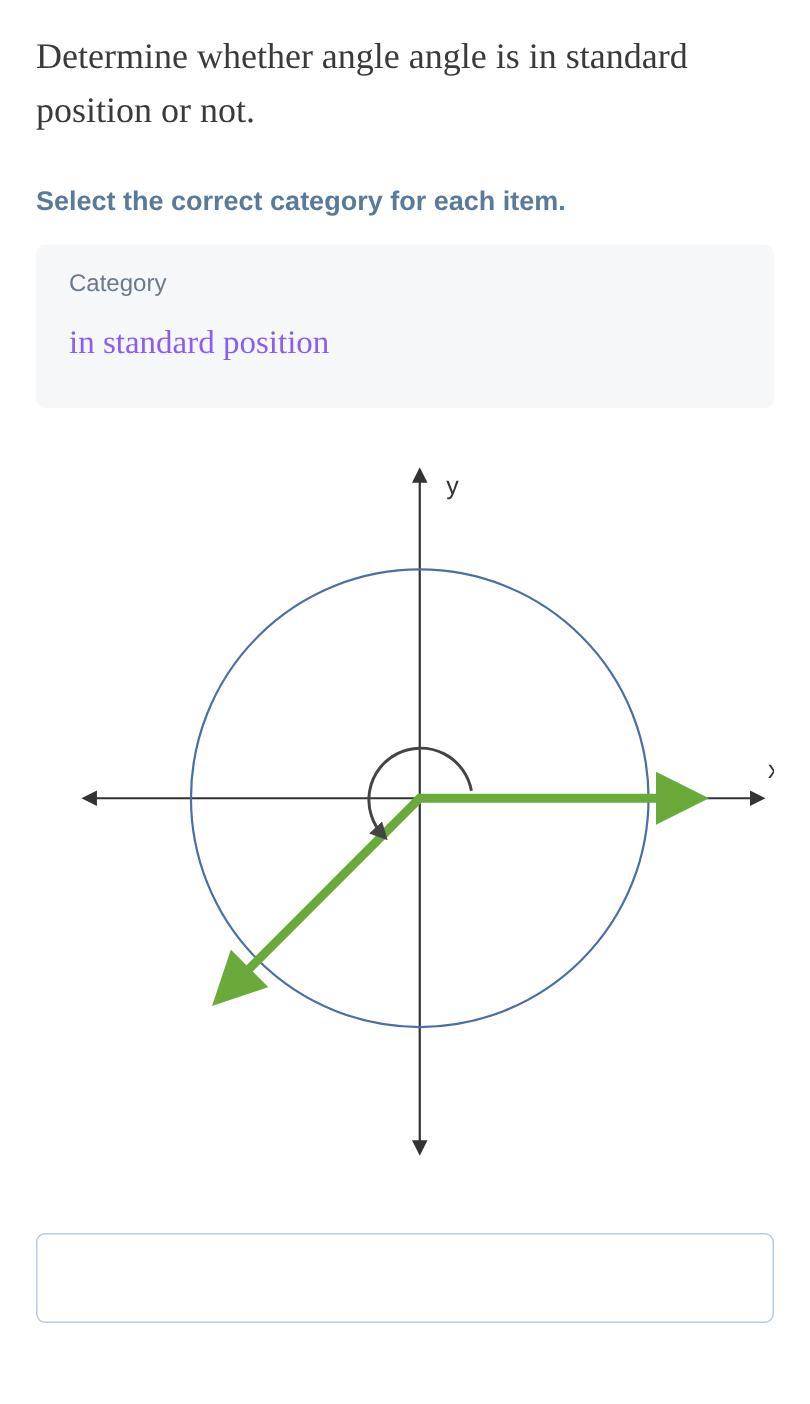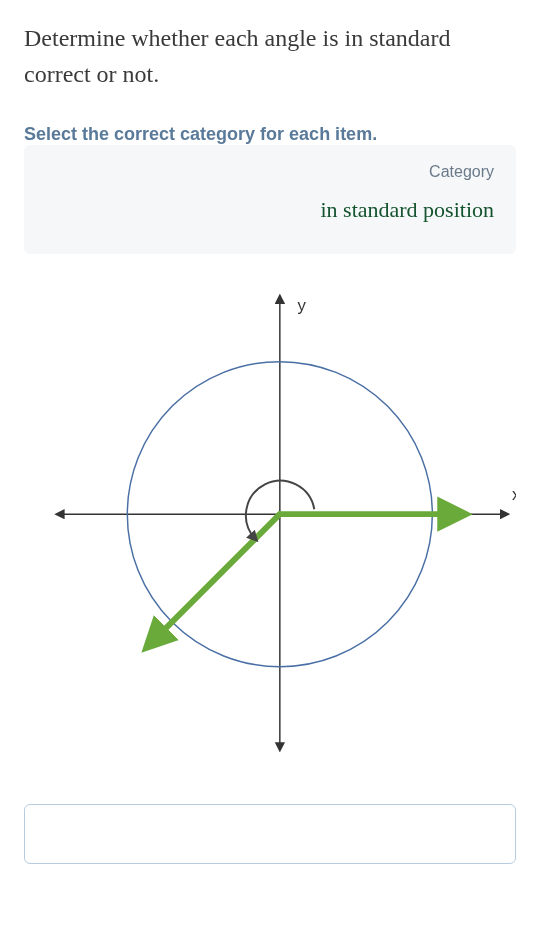--- a/index.html
+++ b/index.html
@@ -22,42 +22,42 @@
       color: #3a3a3a;
       font-family: 'Georgia', 'Times New Roman', serif;
       margin-bottom: 32px;
       font-weight: 400;
     }
     .prompt-text {
       font-size: 18px;
       color: #5a7a9a;
       font-weight: 600;
       font-family: -apple-system, 'Segoe UI', 'Helvetica Neue', sans-serif;
+      margin-bottom: 18px;
     }
     .category-box {
       background: #f5f7f9;
       border-radius: 6px;
       padding: 18px 22px 28px 22px;
       margin-bottom: 30px;
-      text-align: right;
     }
     .category-label {
       font-size: 16px;
       color: #6a7a8a;
       font-family: -apple-system, 'Segoe UI', 'Helvetica Neue', sans-serif;
       margin-bottom: 14px;
     }
     .category-options {
       display: flex;
       gap: 40px;
     }
     .category-option {
       font-size: 22px;
       font-family: 'Georgia', 'Times New Roman', serif;
-      color: #14532d;
+      color: #8b5cf6;
       line-height: 1.4;
       cursor: pointer;
       flex: 1;
     }
     .diagram-container {
       display: flex;
       justify-content: center;
       margin-top: 10px;
       margin-bottom: 40px;
     }
@@ -68,21 +68,21 @@
     .answer-box {
       border: 1px solid #b8cce0;
       border-radius: 6px;
       height: 60px;
       margin: 0 0px;
     }
   </style>
 </head>
 <body>
 
-<div class="question-text">Determine whether each angle is in standard correct or not.</div>
+<div class="question-text">Determine whether angle angle is in standard position or not.</div>
 
 <div class="prompt-text">Select the correct category for each item.</div>
 
 <div class="category-box">
   <div class="category-label">Category</div>
   <div class="category-options">
     <div class="category-option">in standard position</div>
   </div>
 </div>
 

